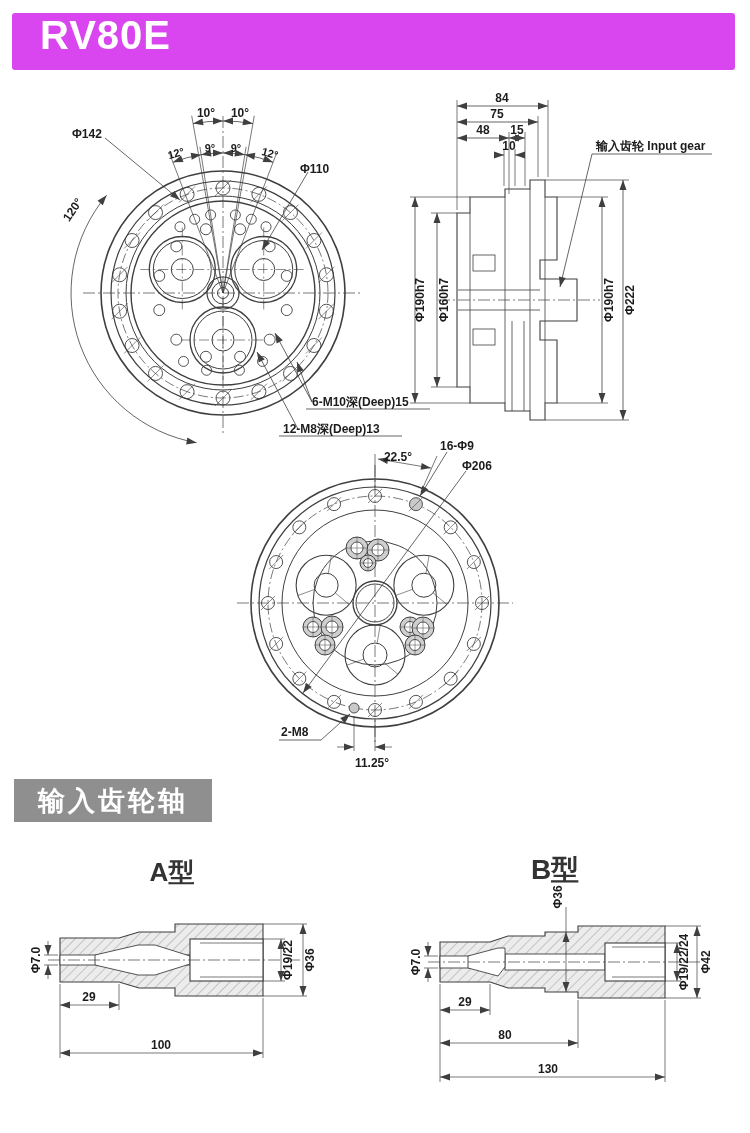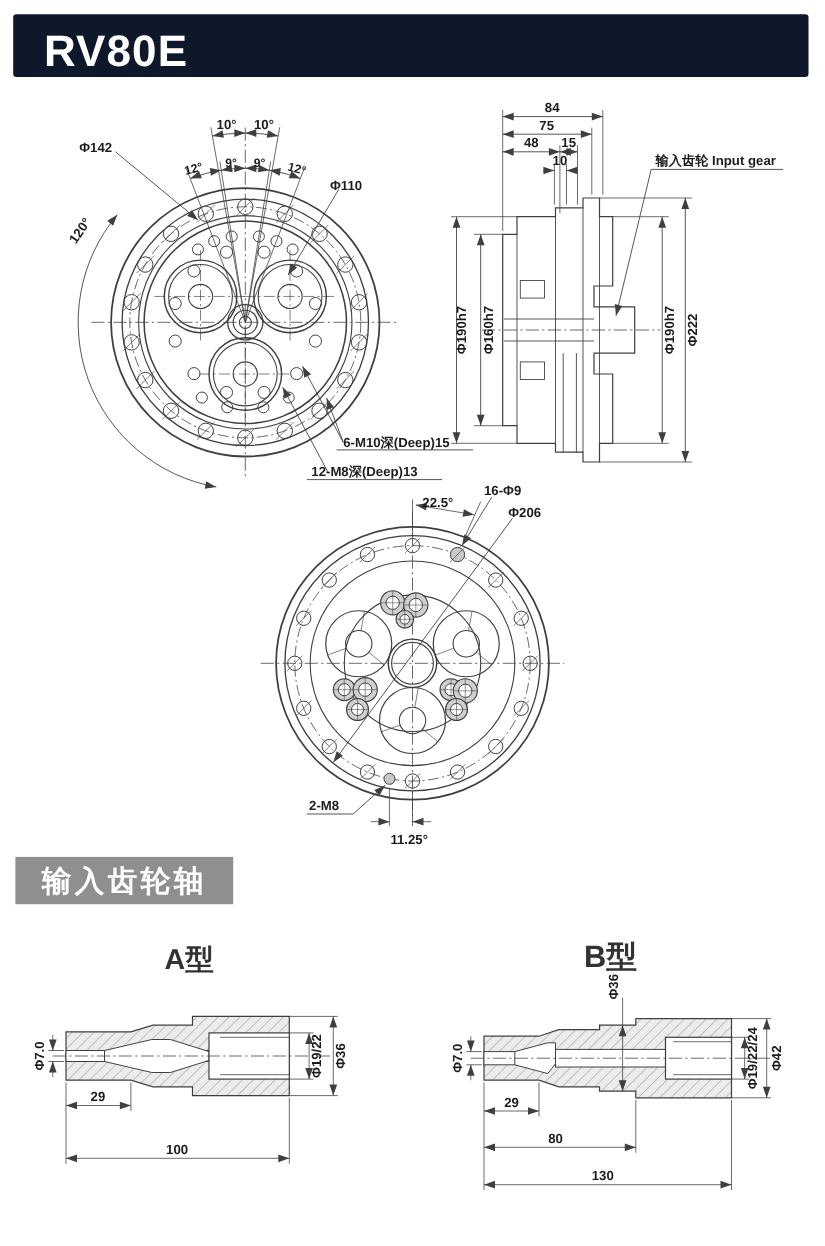--- a/index.html
+++ b/index.html
@@ -1,19 +1,19 @@
 <!DOCTYPE html>
 <html><head>
 <meta charset="utf-8">
 <style>
   html,body{margin:0;padding:0;background:#ffffff;}
   .page{position:relative;width:750px;height:1133px;background:#ffffff;overflow:hidden;
         font-family:"Liberation Sans",sans-serif;}
-  .title-bar{position:absolute;left:12px;top:13px;width:723px;height:57px;background:#0f172a;
-        border-radius:3px;display:flex;align-items:flex-end;}
+  .title-bar{position:absolute;left:12px;top:13px;width:723px;height:57px;background:#d946ef;
+        border-radius:3px;display:flex;align-items:flex-start;}
   .title-bar .t{color:#ffffff;font-size:40px;font-weight:bold;padding-left:28px;letter-spacing:1px;}
   .section-bar{position:absolute;left:14px;top:779px;width:198px;height:43px;background:#8f8f8f;
         display:flex;align-items:center;justify-content:center;}
   .section-bar .t{color:#ffffff;font-size:27px;font-weight:bold;letter-spacing:3px;}
   svg{position:absolute;left:0;}
   svg text{font-family:"Liberation Sans",sans-serif;font-weight:bold;fill:#1c1c1c;}
   .dim{font-size:12px;}
   .dimS{font-size:11px;}
   .shaft-title{font-size:26px;font-weight:bold;fill:#333;}
 </style>

